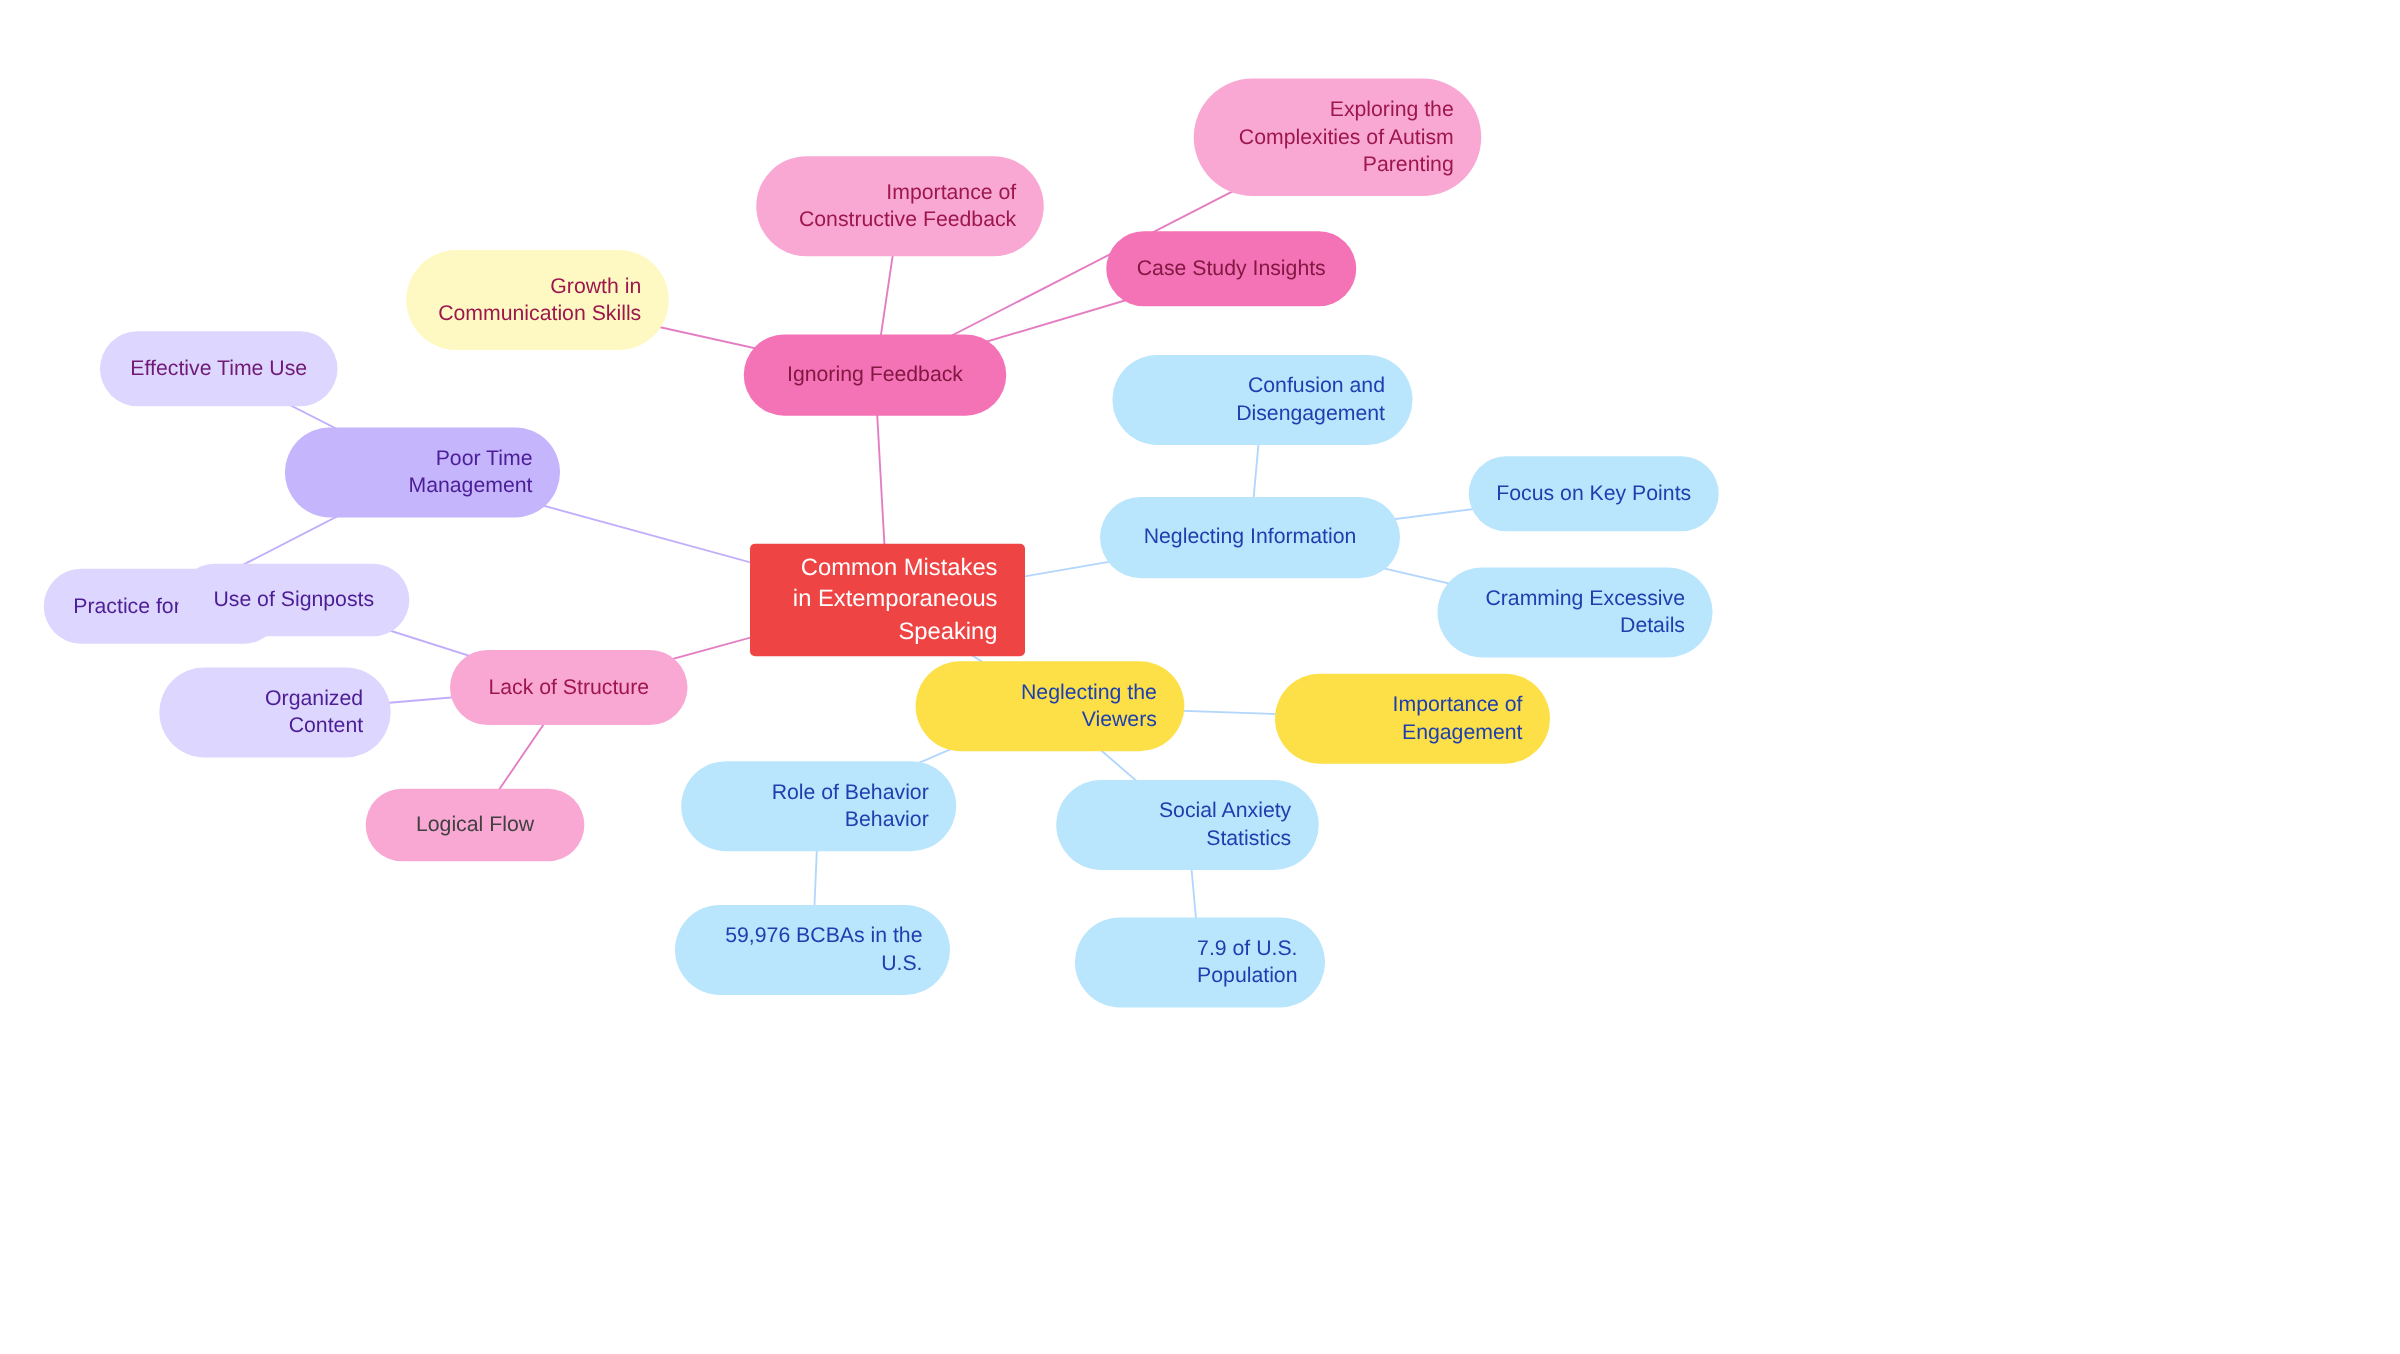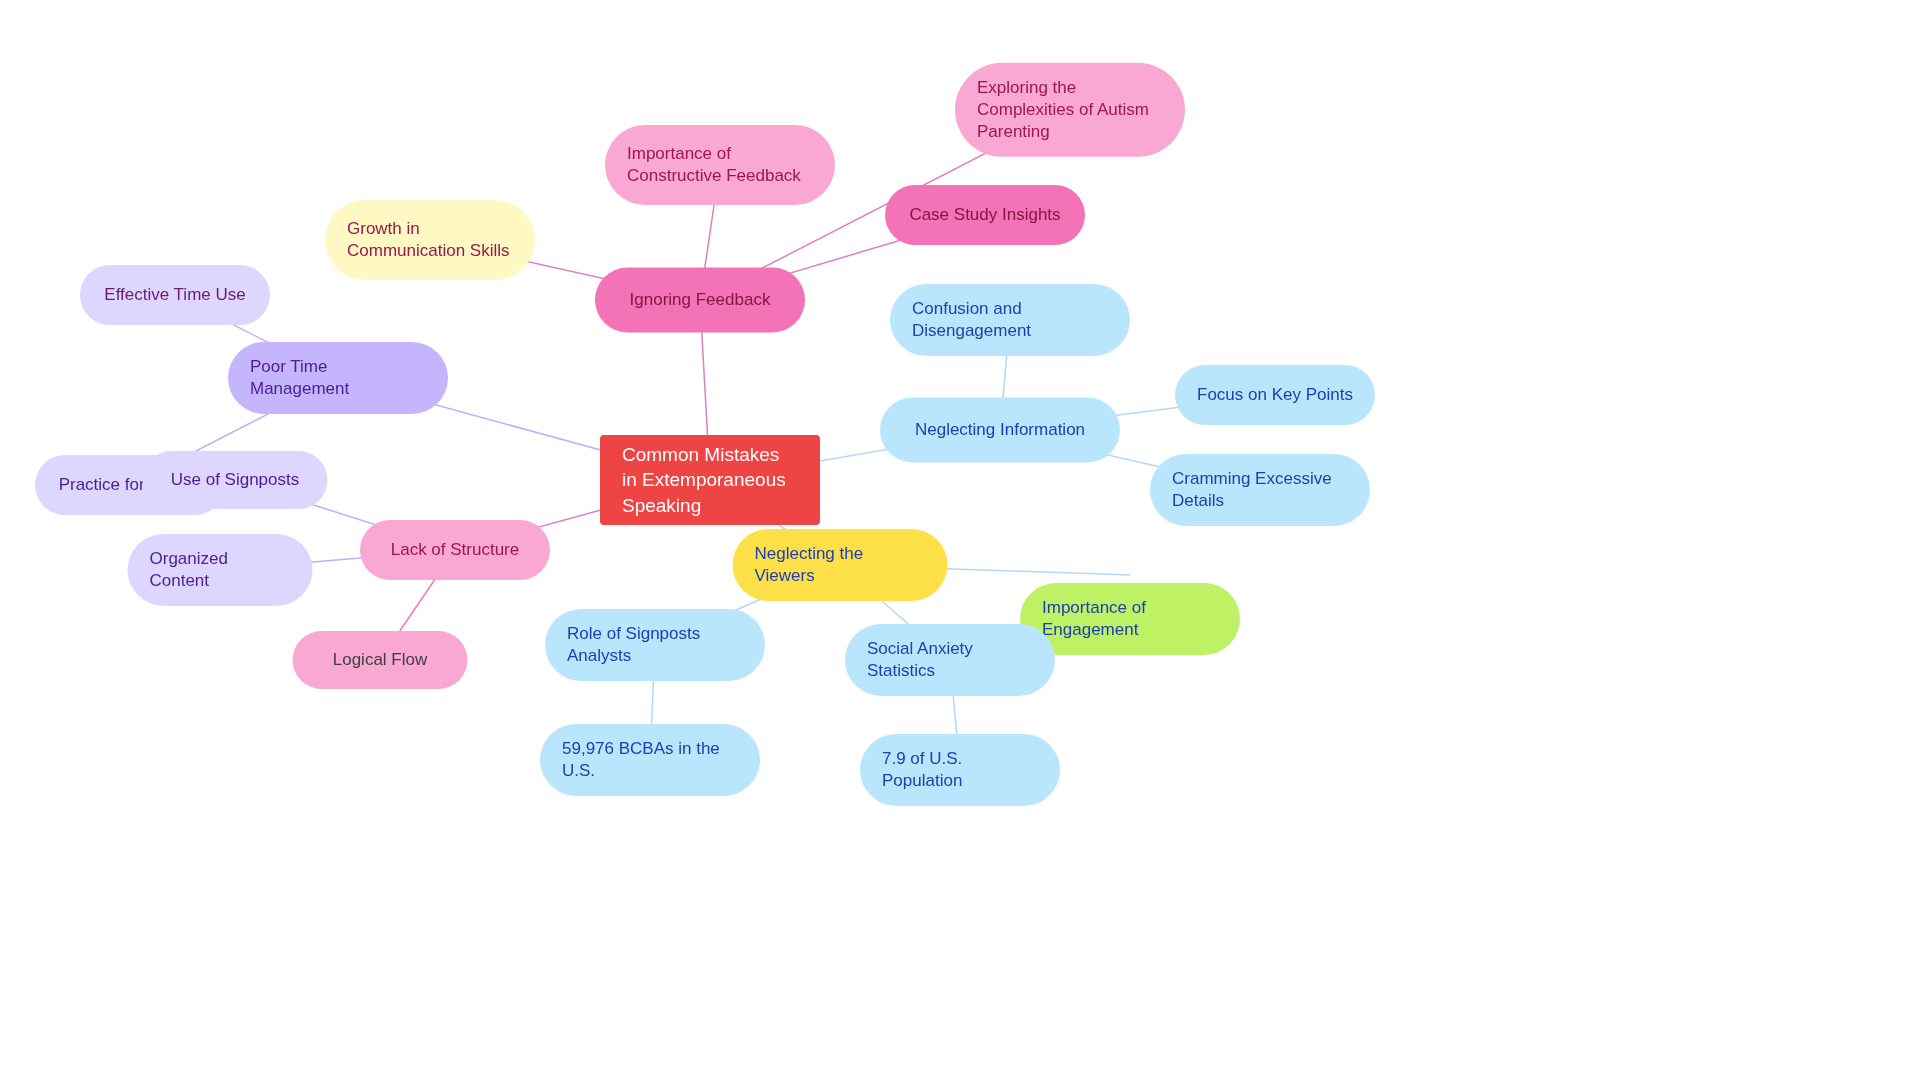--- a/index.html
+++ b/index.html
@@ -22,21 +22,21 @@
       width: 1920px;
       height: 1083px;
       pointer-events: none;
     }
     .node {
       position: absolute;
       border-radius: 50px;
       display: flex;
       align-items: center;
       justify-content: center;
-      text-align: left;
+      text-align: right;
       font-size: 18px;
       line-height: 1.3;
       padding: 14px 22px;
       cursor: pointer;
       transform: translate(-50%, -50%);
     }
   </style>
 </head>
 <body>
 
@@ -76,18 +76,18 @@
     <div class="node" style="left: 130px; top: 485px; background: rgb(221, 214, 254); color: rgb(76, 29, 149); width: 190px; min-height: 60px; font-size: 17px; font-weight: 400;">Practice for Length</div>
     <div class="node" style="left: 455px; top: 550px; background: rgb(249, 168, 212); color: rgb(157, 23, 77); width: 190px; min-height: 60px; font-size: 17px; font-weight: 500;">Lack of Structure</div>
     <div class="node" style="left: 235px; top: 480px; background: rgb(221, 214, 254); color: rgb(76, 29, 149); width: 185px; min-height: 58px; font-size: 17px; font-weight: 400;">Use of Signposts</div>
     <div class="node" style="left: 220px; top: 570px; background: rgb(221, 214, 254); color: rgb(76, 29, 149); width: 185px; min-height: 58px; font-size: 17px; font-weight: 400;">Organized Content</div>
     <div class="node" style="left: 380px; top: 660px; background: rgb(249, 168, 212); color: #404040; width: 175px; min-height: 58px; font-size: 17px; font-weight: 500;">Logical Flow</div>
     <div class="node" style="left: 1000px; top: 430px; background: rgb(186, 230, 253); color: rgb(30, 64, 175); width: 240px; min-height: 65px; font-size: 17px; font-weight: 400;">Neglecting Information</div>
     <div class="node" style="left: 1010px; top: 320px; background: rgb(186, 230, 253); color: rgb(30, 64, 175); width: 240px; min-height: 65px; font-size: 17px; font-weight: 400;">Confusion and Disengagement</div>
     <div class="node" style="left: 1275px; top: 395px; background: rgb(186, 230, 253); color: rgb(30, 64, 175); width: 200px; min-height: 60px; font-size: 17px; font-weight: 400;">Focus on Key Points</div>
     <div class="node" style="left: 1260px; top: 490px; background: rgb(186, 230, 253); color: rgb(30, 64, 175); width: 220px; min-height: 60px; font-size: 17px; font-weight: 400;">Cramming Excessive Details</div>
     <div class="node" style="left: 840px; top: 565px; background: #fde047; color: rgb(30, 64, 175); width: 215px; min-height: 65px; font-size: 17px; font-weight: 400;">Neglecting the Viewers</div>
-    <div class="node" style="left: 1130px; top: 575px; background: #bef264; color: rgb(30, 64, 175); width: 220px; min-height: 60px; font-size: 17px; font-weight: 400; margin-top: 44px;">Importance of Engagement</div>
-    <div class="node" style="left: 655px; top: 645px; background: rgb(186, 230, 253); color: rgb(30, 64, 175); width: 220px; min-height: 60px; font-size: 17px; font-weight: 400;">Role of Signposts Analysts</div>
+    <div class="node" style="left: 1130px; top: 575px; background: #fde047; color: rgb(30, 64, 175); width: 220px; min-height: 60px; font-size: 17px; font-weight: 400;">Importance of Engagement</div>
+    <div class="node" style="left: 655px; top: 645px; background: rgb(186, 230, 253); color: rgb(30, 64, 175); width: 220px; min-height: 60px; font-size: 17px; font-weight: 400;">Role of Behavior Behavior</div>
     <div class="node" style="left: 950px; top: 660px; background: rgb(186, 230, 253); color: rgb(30, 64, 175); width: 210px; min-height: 60px; font-size: 17px; font-weight: 400;">Social Anxiety Statistics</div>
     <div class="node" style="left: 650px; top: 760px; background: rgb(186, 230, 253); color: rgb(30, 64, 175); width: 220px; min-height: 58px; font-size: 17px; font-weight: 400;">59,976 BCBAs in the U.S.</div>
     <div class="node" style="left: 960px; top: 770px; background: rgb(186, 230, 253); color: rgb(30, 64, 175); width: 200px; min-height: 58px; font-size: 17px; font-weight: 400;">7.9 of U.S. Population</div>
   </div>
 
 </body></html>

